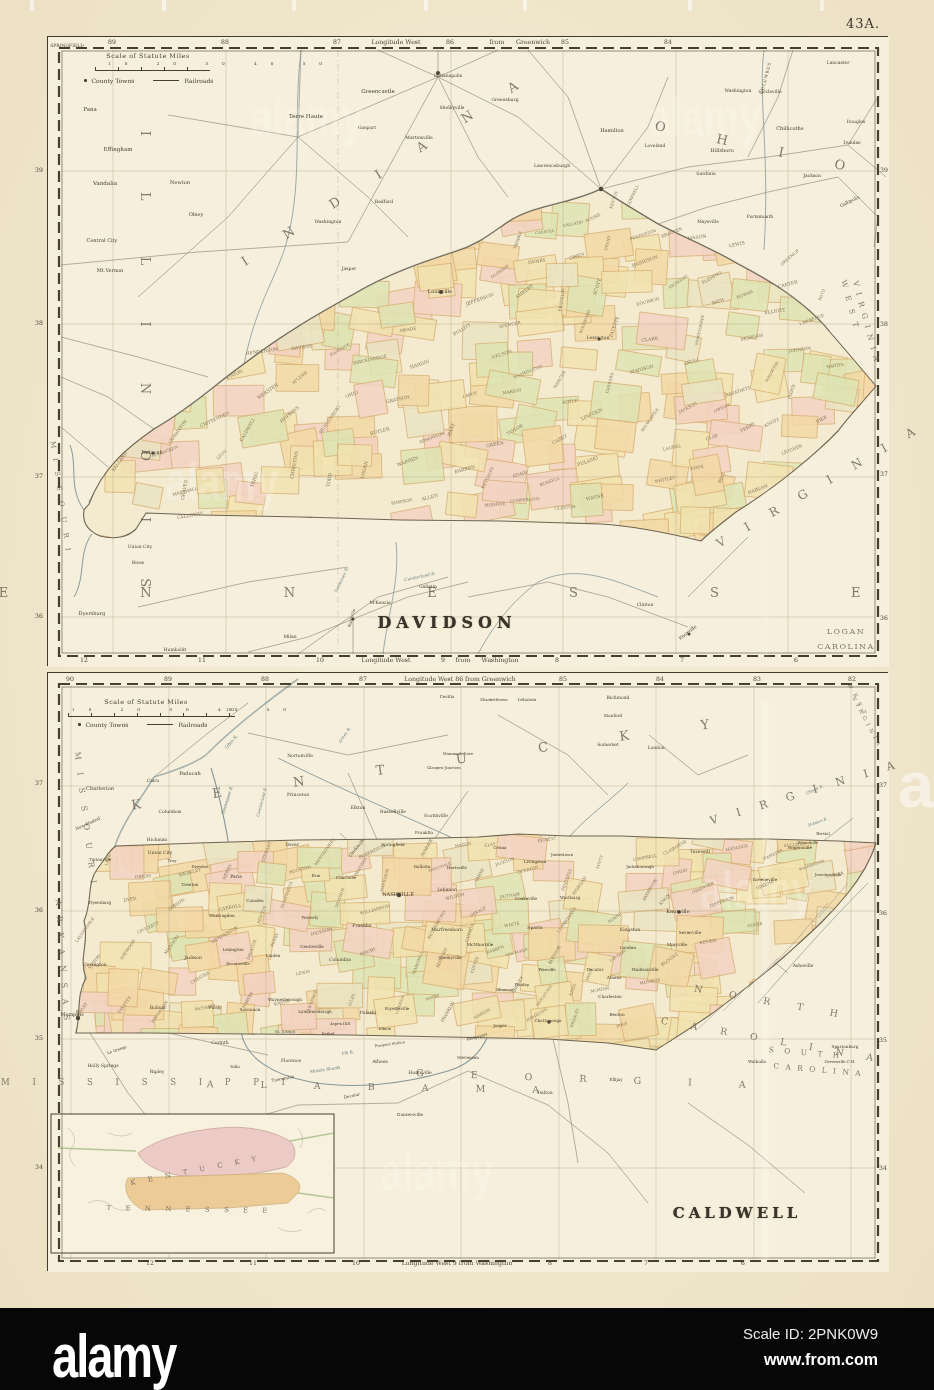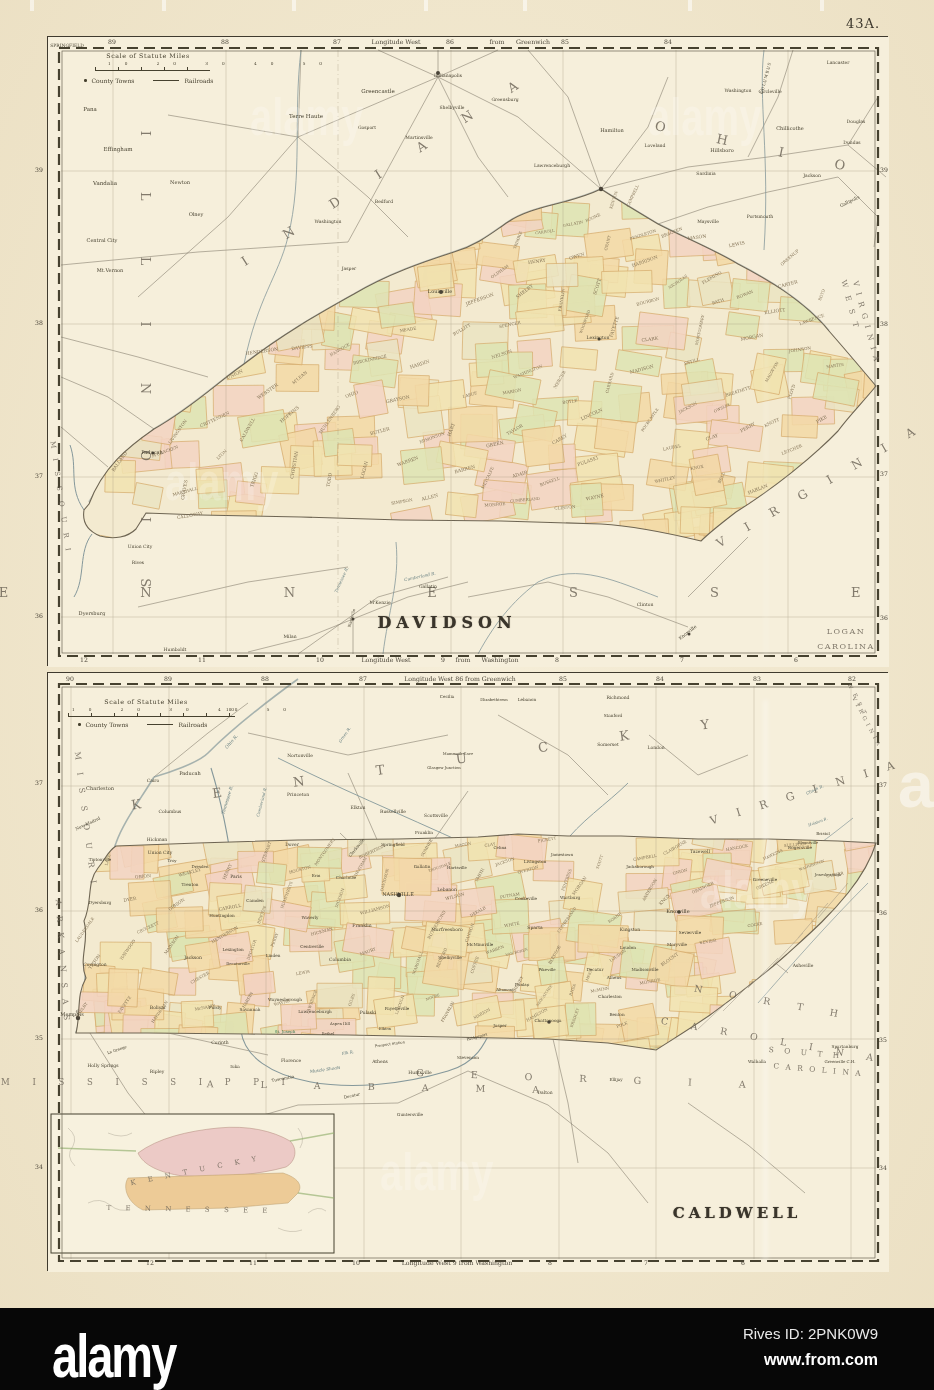--- a/index.html
+++ b/index.html
@@ -1192,17 +1192,17 @@
   <div class="wtick" style="left:292px;"></div>
   <div class="wtick" style="left:424px;"></div>
   <div class="wtick" style="left:523px;"></div>
   <div class="wtick" style="left:688px;"></div>
   <div class="wtick" style="left:820px;"></div>
   <div class="crease" style="left:763px;top:700px;width:5px;height:560px;"></div>
   <div class="crease" style="left:764px;top:300px;width:4px;height:360px;opacity:.5;"></div>
 
   <div class="albar">
     <div class="allogo">alamy</div>
-    <div class="alid">Rives ID: 2PNK0W9</div>
+    <div class="alid">Scale ID: 2PNK0W9</div>
     <div class="alsite">www.from.com</div>
   </div>
 
 </div>
 
 </body></html>

